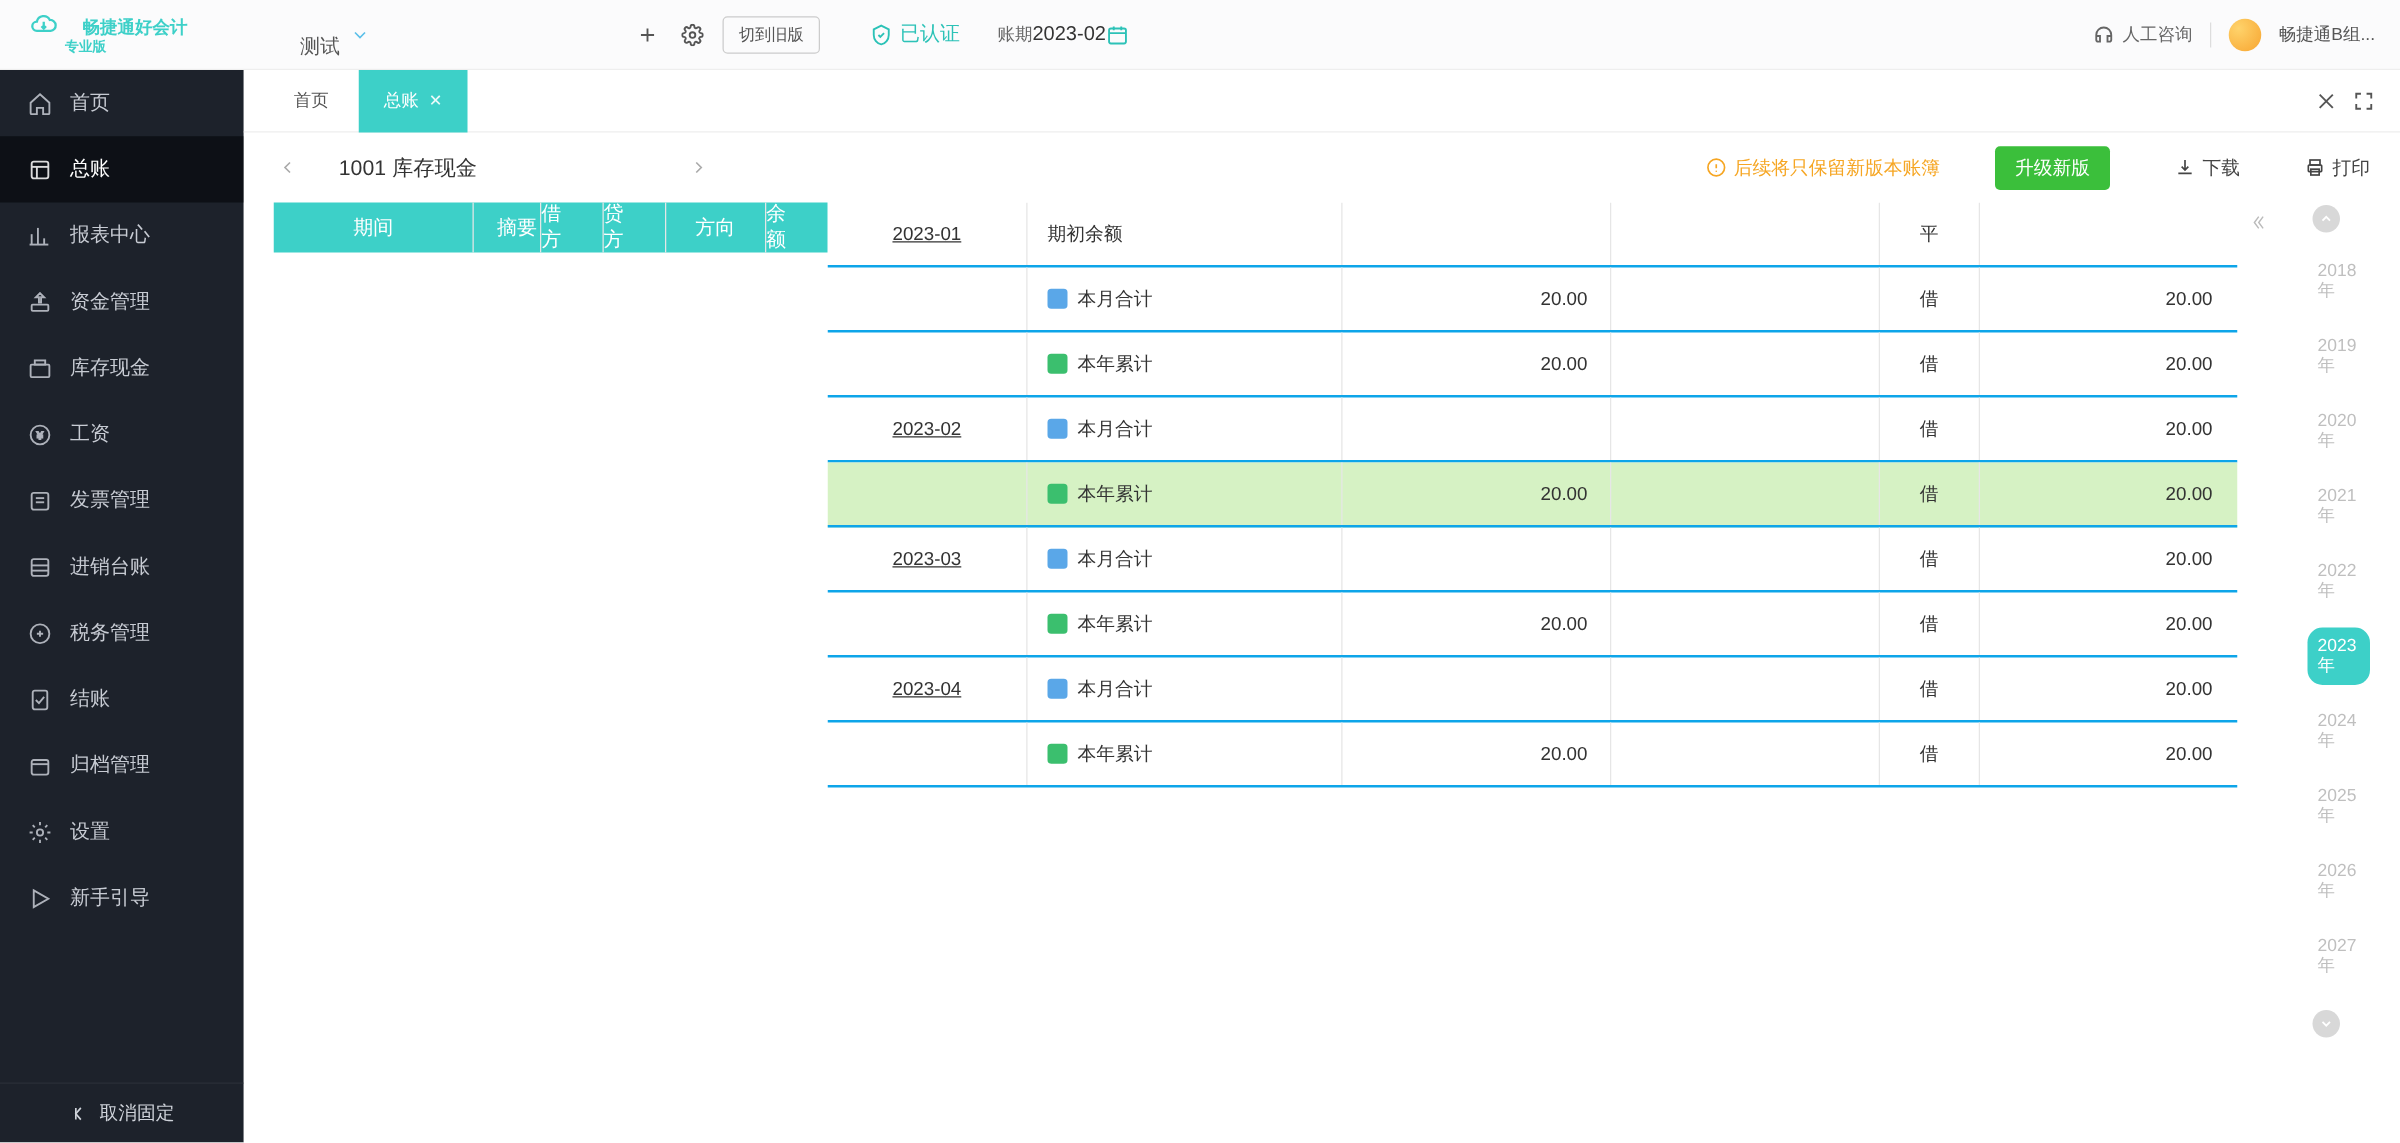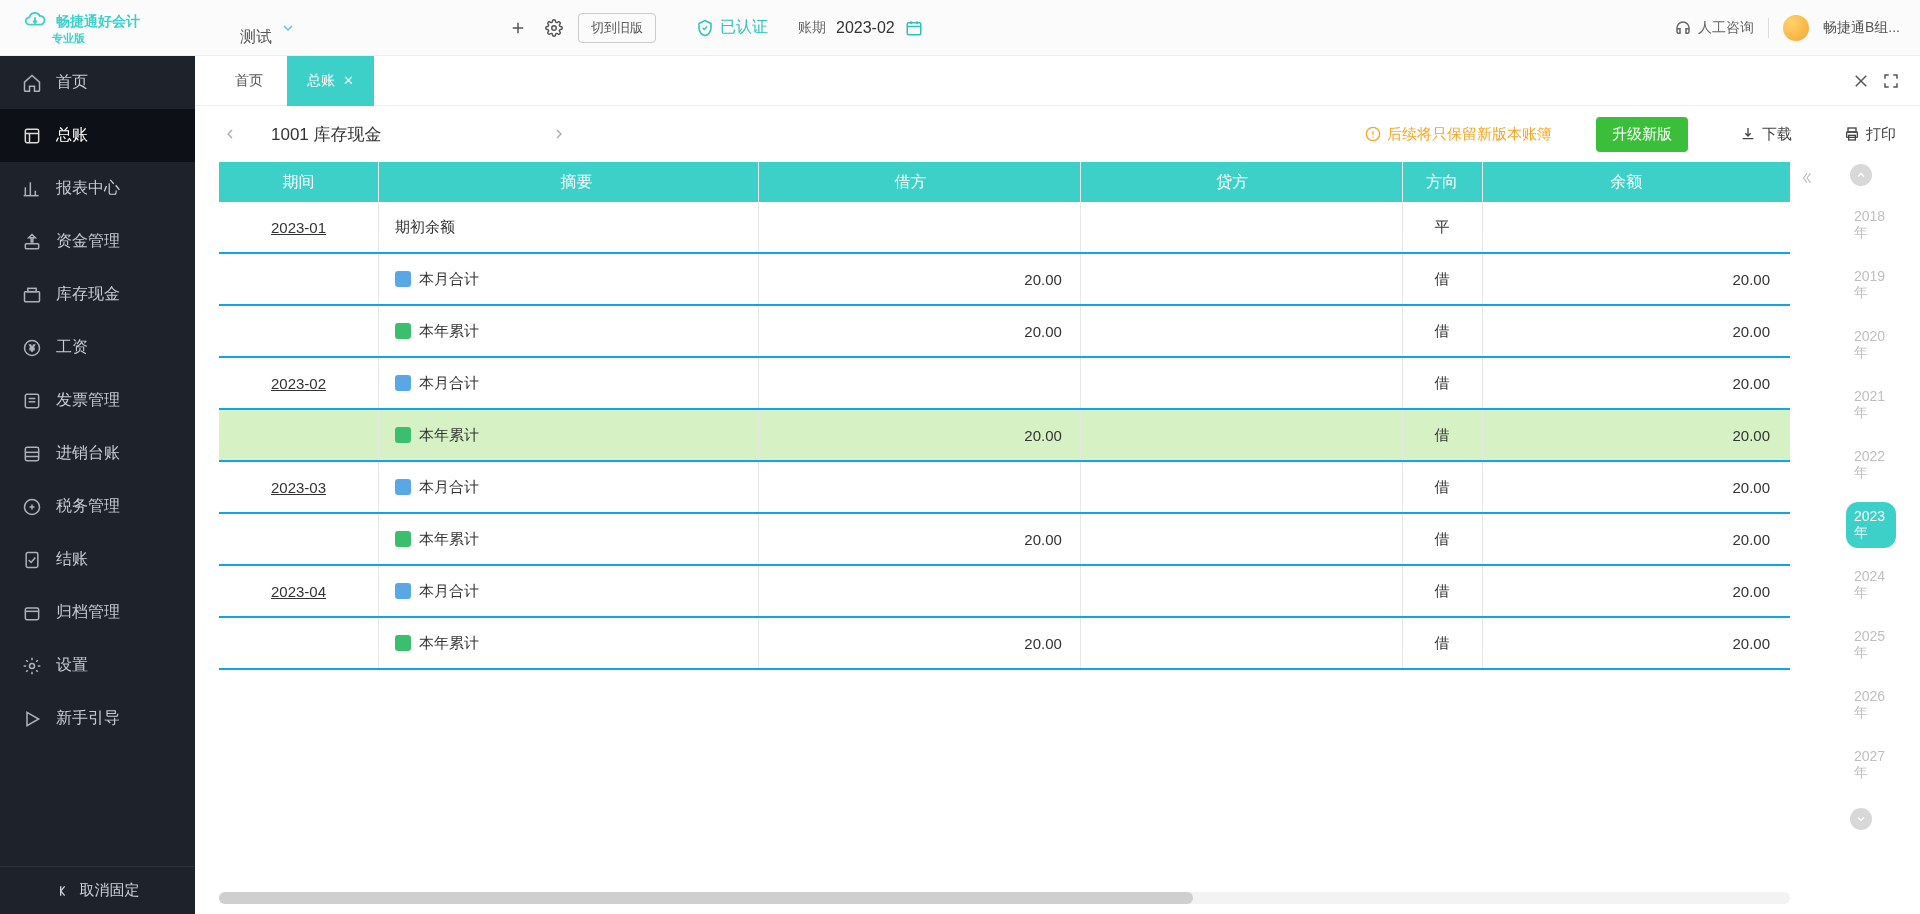--- a/index.html
+++ b/index.html
@@ -2,36 +2,36 @@
 <html><head>
 <meta charset="utf-8">
 <style>
 * { margin: 0; padding: 0; box-sizing: border-box; }
 body { font-family: "Microsoft YaHei", -apple-system, sans-serif; font-size: 14px; color: #333; background: #fff; overflow: hidden; }
 .app { width: 1920px; height: 914px; display: flex; flex-direction: column; }
 
 
 .top-header { height: 56px; display: flex; align-items: center; border-bottom: 1px solid #eee; padding: 0 20px; background: #fbfbfc; }
 .logo-area { width: 200px; display: flex; flex-direction: column; align-items: flex-start; color: #3dd0c8; font-weight: 600; line-height: 1.1; padding-left: 4px; }
-.logo-row { display: flex; align-items: center; gap: 10px; }
+.logo-row { display: flex; align-items: center; gap: 20px; }
 .logo-icon { width: 22px; height: 22px; }
 .logo-sub { font-size: 11px; color: #3dd0c8; background: transparent; margin-left: 28px; }
 
 .org-select { display: flex; align-items: center; gap: 8px; min-width: 260px; margin-left: 20px; }
 .org-name { font-size: 16px; color: #555; margin-top: 20px; }
 .chev-down { color: #5bbfe9; }
 
 .hdr-icon { width: 36px; height: 36px; display:flex; align-items:center; justify-content:center; color:#666; border-radius:4px; }
 
 .switch-btn { border:1px solid #ccc; border-radius:4px; padding:5px 12px; color:#555; margin-left:6px; font-size:13px; }
 
 .verified { display:flex; align-items:center; gap:6px; color:#2cc2b7; margin-left:40px; font-size:16px; }
 .shield { width:18px; height:18px; }
 
-.period-wrap { display:flex; align-items:center; gap:10px; margin-left:30px; color:#333;justify-content:space-between; }
+.period-wrap { display:flex; align-items:center; margin-left:30px; color:#333;justify-content:space-between; }
 .period-label { color:#666; }
 .period-val { font-size:16px; }
 .cal-icon { color:#2cc2b7; }
 
 .flex-spacer { flex:1; }
 .right-area { display:flex; align-items:center; gap:14px; color:#666; }
 .divider { width:1px; height:20px; background:#ddd; }
 .avatar { width:26px; height:26px; border-radius:50%; background: radial-gradient(circle at 30% 30%, #ffd36b, #f7a531); display:inline-block; }
 .user-name { font-size:14px; color:#555; }
 
@@ -59,21 +59,21 @@
 .toolbar { display:flex; align-items:center; height:56px; padding:0 24px; gap:26px; }
 .nav-chev { color:#aaa; width:22px; height:22px; display:flex; align-items:center; justify-content:center; cursor:pointer; }
 .acct-title { font-size:17px; color:#333; margin-left:4px; }
 .toolbar-spacer { flex:1; }
 .notice { color:#f6a623; display:flex; align-items:center; gap:6px; font-size:15px; }
 .upgrade-btn { background:#3bbf3b; color:#fff; border-radius:4px; padding:8px 16px; font-size:15px; margin-left:18px; }
 .tool-link { display:flex; align-items:center; gap:6px; color:#444; margin-left:26px; font-size:15px; cursor:pointer; }
 
 
 .table-wrap { flex:1; padding:0 24px 10px 24px; display:flex; gap:10px; min-height:0; }
-.ledger { flex:1; display:flex; flex-direction:column; }
+.ledger { flex:1; display:flex; flex-direction:row; }
 .thead { display:flex; background:#3dd0c8; color:#fff; height:40px; }
 .th, .td { display:flex; align-items:center; border-right:1px solid #e6e6e6; }
 .th { justify-content:center; font-size:16px; }
 .col-period { width:160px; justify-content:center; }
 .col-sum { flex:2.4; padding-left:16px; }
 .col-debit { flex:2; justify-content:flex-end; padding-right:18px; }
 .col-credit { flex:2; justify-content:flex-end; padding-right:18px; }
 .col-dir { width:80px; justify-content:center; }
 .col-bal { flex:1.9; justify-content:flex-end; padding-right:20px; border-right:none; }
 

